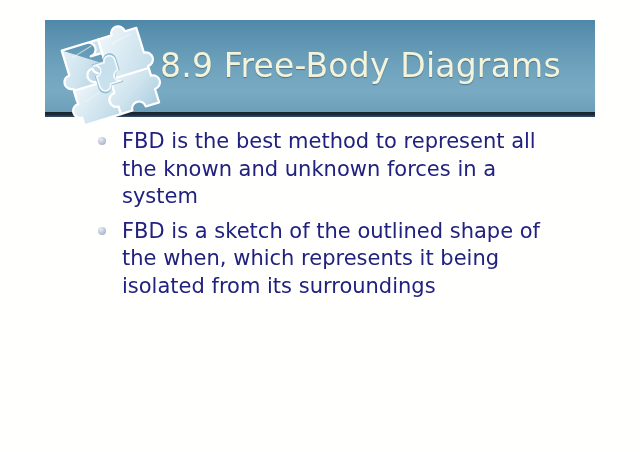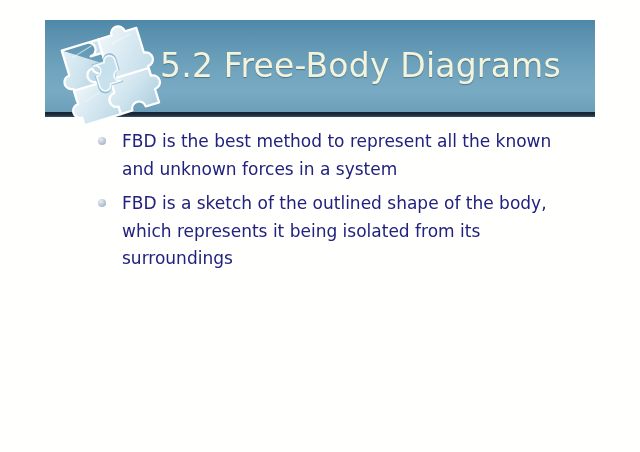--- a/index.html
+++ b/index.html
@@ -90,35 +90,35 @@
     left: 2px;
     top: 9px;
     width: 8px;
     height: 8px;
     border-radius: 50%;
     background: radial-gradient(circle at 35% 30%, #e9edf4 0%, #b9c4d6 55%, #97a6bd 100%);
   }
 
   .bullet-text {
     display: block;
-    font-size: 17px;
+    font-size: 21px;
     line-height: 27.5px;
     color: #21217f;
     text-align: left;
   }
 </style>
 </head>
 <body>
 
 <div class="slide">
 
   <div class="title-banner"></div>
   <div class="banner-rule"></div>
 
-  <div class="title-text">5.2 Free-Body Diagrams</div>
+  <div class="title-text">8.9 Free-Body Diagrams</div>
 
   <div class="puzzle-wrap">
     <svg width="130" height="110" viewBox="0 0 130 110" xmlns="http://www.w3.org/2000/svg">
       <defs>
         <linearGradient id="pzface" x1="0" y1="0" x2="1" y2="1">
           <stop offset="0%" stop-color="#e8f2f7"></stop>
           <stop offset="45%" stop-color="#cfe4ee"></stop>
           <stop offset="100%" stop-color="#a9cbdd"></stop>
         </linearGradient>
         <linearGradient id="pzface2" x1="0" y1="0" x2="1" y2="1">
@@ -162,19 +162,19 @@
 
   <div class="body-list">
 
     <div class="bullet-row">
       <span class="bullet-marker"></span>
       <span class="bullet-text">FBD is the best method to represent all the known and unknown forces in a system</span>
     </div>
 
     <div class="bullet-row">
       <span class="bullet-marker"></span>
-      <span class="bullet-text">FBD is a sketch of the outlined shape of the body, which represents it being isolated from its surroundings</span>
+      <span class="bullet-text">FBD is a sketch of the outlined shape of the when, which represents it being isolated from its surroundings</span>
     </div>
 
 
   </div>
 
 </div>
 
 </body></html>

